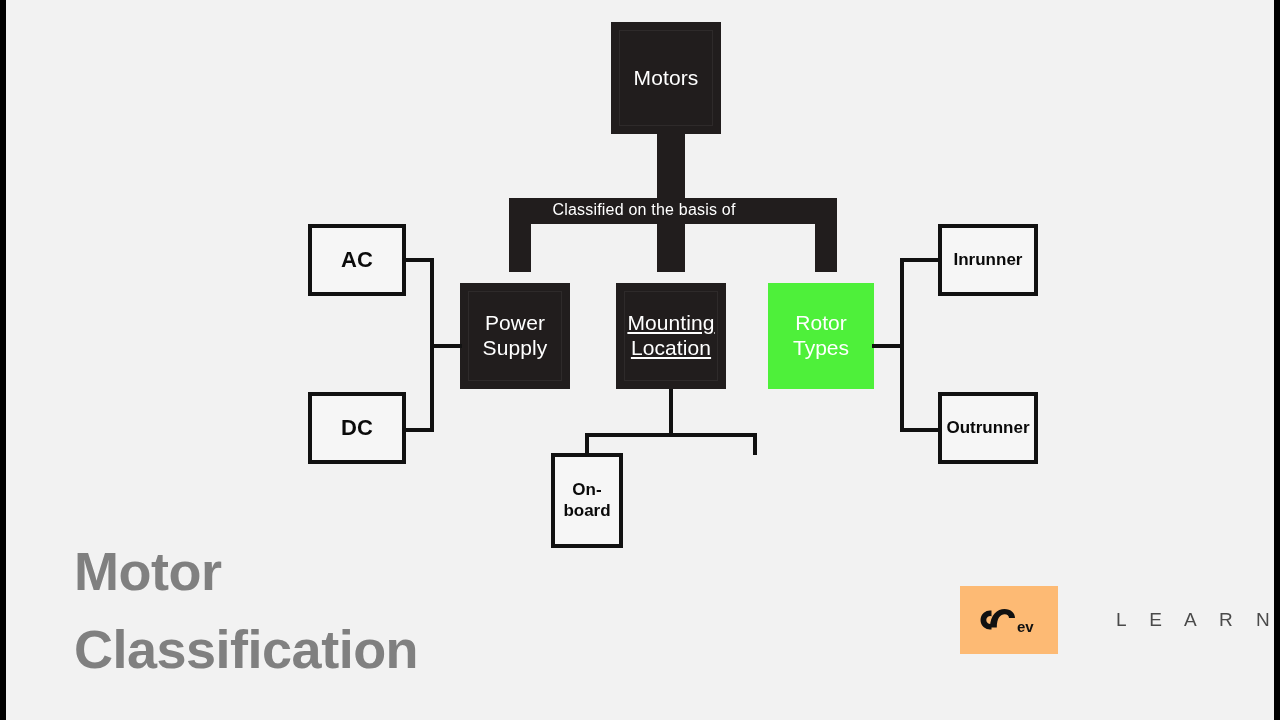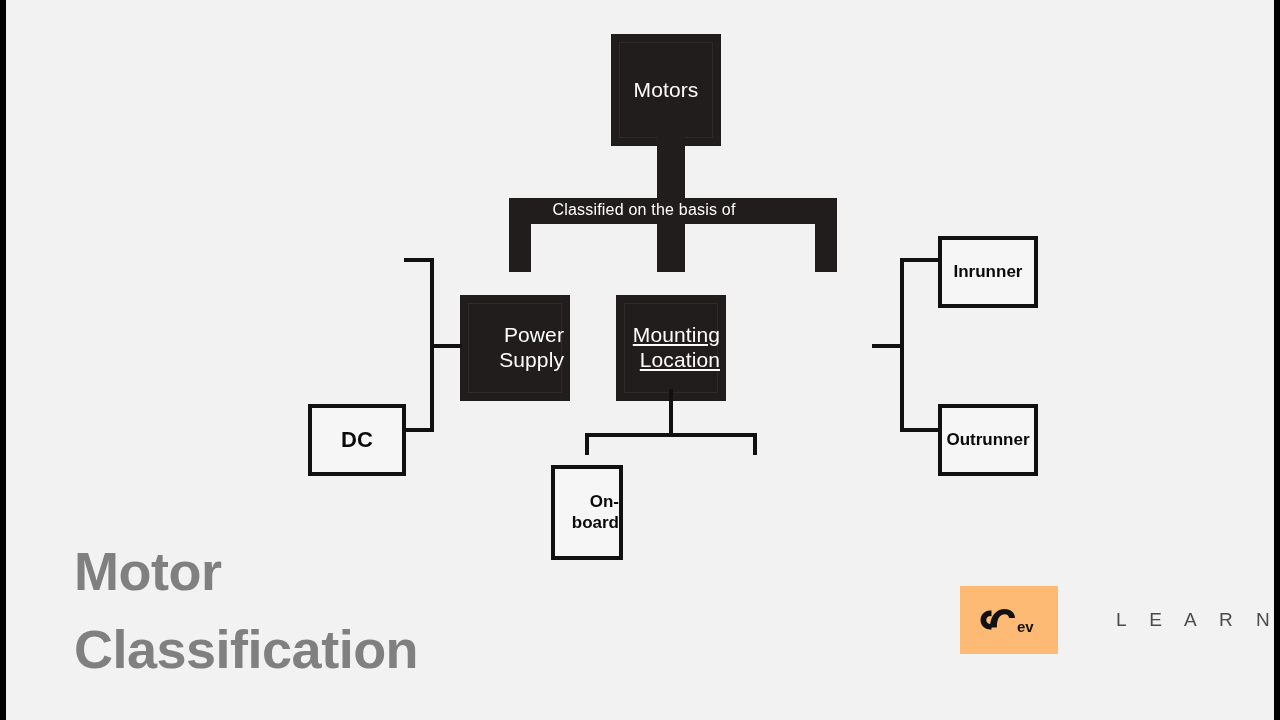--- a/index.html
+++ b/index.html
@@ -31,23 +31,22 @@
     overflow: hidden;
   }
 
   
   .node {
     position: absolute;
     box-sizing: border-box;
     display: flex;
     align-items: center;
     justify-content: center;
-    text-align: right;
+    text-align: center;
     line-height: 1.18;
-    margin-top: 12px;
   }
 
   .node-dark {
     background: #211d1d;
     color: #ffffff;
     font-size: 21px;
     font-weight: 400;
     letter-spacing: 0.1px;
   }
   .node-dark .inner-frame {
@@ -167,40 +166,46 @@
     </div>
 
     <div class="conn" style="left:424px; top:344px; width:32px; height:4px;"></div>
 
     <div class="conn" style="left:424px; top:258px; width:4px; height:174px;"></div>
 
     <div class="conn" style="left:398px; top:258px; width:30px; height:4px;"></div>
 
     <div class="conn" style="left:398px; top:428px; width:30px; height:4px;"></div>
 
+    <div class="node node-light" id="node-ac" style="left:302px; top:224px; width:98px; height:72px; font-size:22px;">
+      <span>AC</span>
+    </div>
 
     <div class="node node-light" id="node-dc" style="left:302px; top:392px; width:98px; height:72px; font-size:22px;">
       <span>DC</span>
     </div>
 
     <div class="node node-dark" id="node-mounting-location" style="left:610px; top:283px; width:110px; height:106px;text-decoration:underline;">
       <span class="inner-frame"></span>
       <span class="node-text">Mounting Location</span>
     </div>
 
     <div class="conn" style="left:663px; top:389px; width:4px; height:46px;"></div>
     <div class="conn" style="left:579px; top:433px; width:172px; height:4px;"></div>
     <div class="conn" style="left:579px; top:433px; width:4px; height:22px;"></div>
     <div class="conn" style="left:747px; top:433px; width:4px; height:22px;"></div>
 
     <div class="node node-light" id="node-on-board" style="left:545px; top:453px; width:72px; height:95px; font-size:17px;">
       <span>On-board</span>
     </div>
 
 
+    <div class="node node-green" id="node-rotor-types" style="left:762px; top:283px; width:106px; height:106px;">
+      <span class="node-text">Rotor Types</span>
+    </div>
 
     <div class="conn" style="left:866px; top:344px; width:32px; height:4px;"></div>
     <div class="conn" style="left:894px; top:258px; width:4px; height:174px;"></div>
     <div class="conn" style="left:894px; top:258px; width:40px; height:4px;"></div>
     <div class="conn" style="left:894px; top:428px; width:40px; height:4px;"></div>
 
     <div class="node node-light" id="node-outrunner" style="left:932px; top:392px; width:100px; height:72px; font-size:17px;">
       <span>Outrunner</span>
     </div>
 

